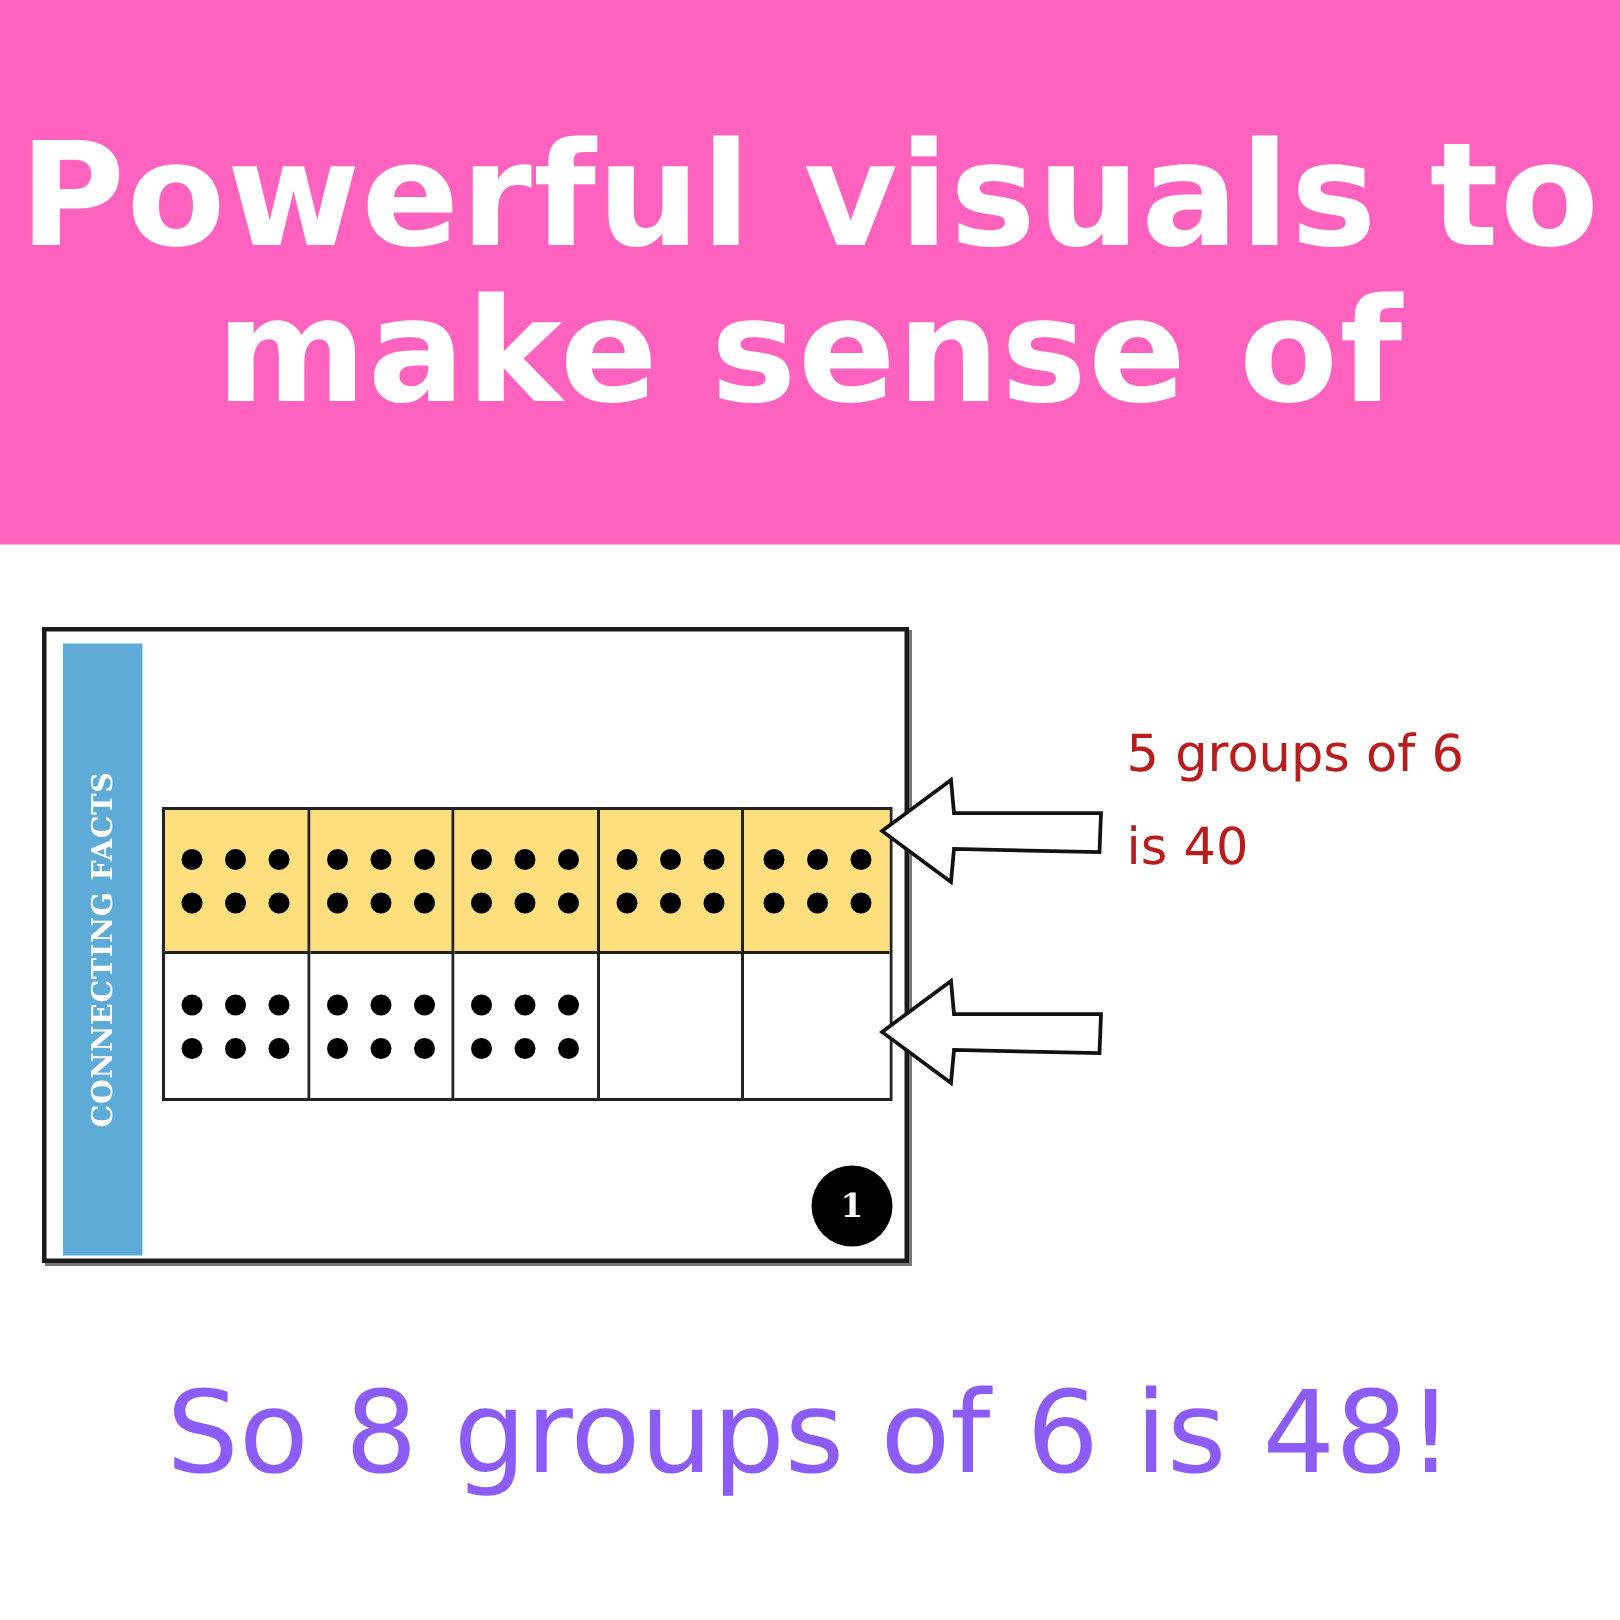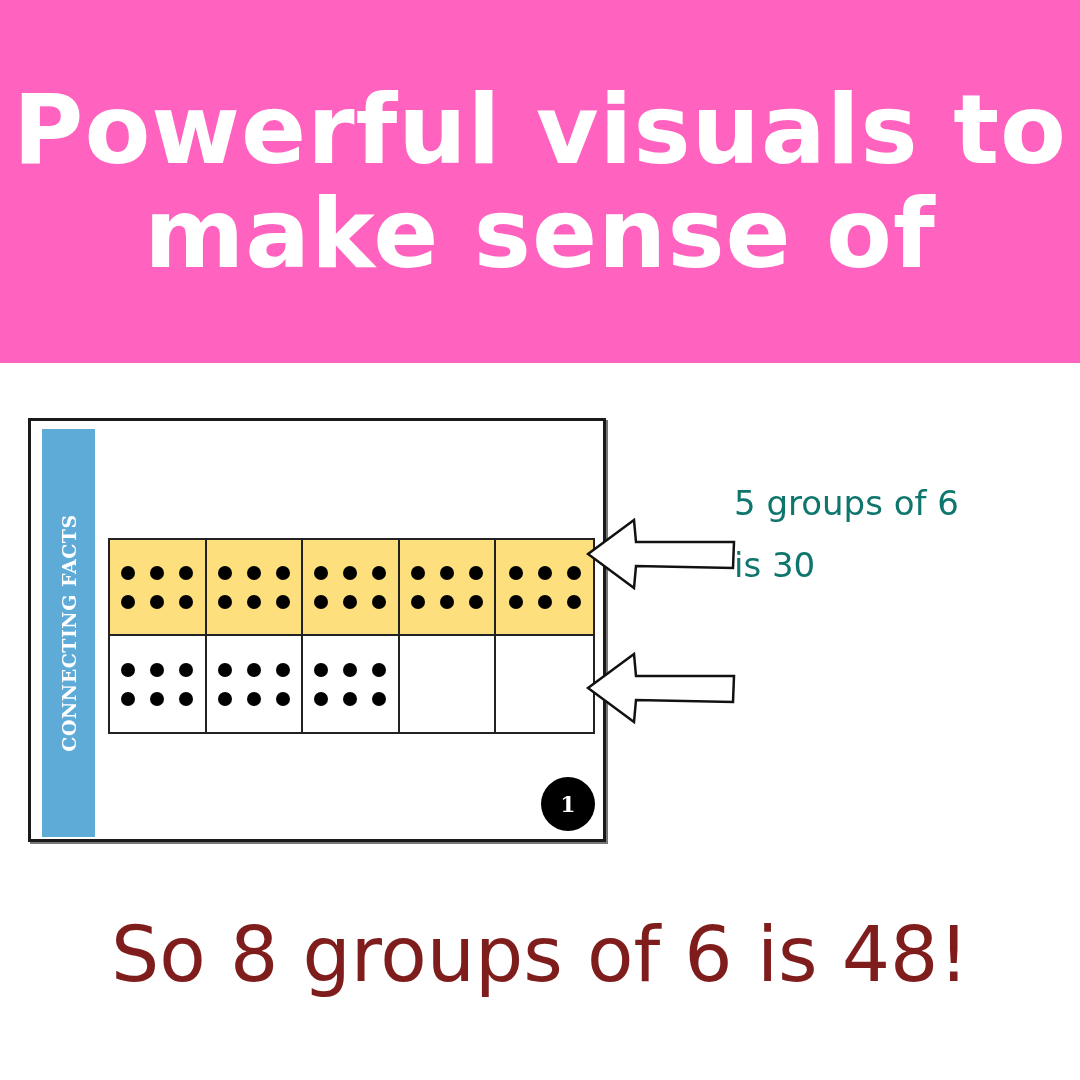--- a/index.html
+++ b/index.html
@@ -45,25 +45,25 @@
       column-gap: 15px; row-gap: 15px;
     }
     .dot { width: 14px; height: 14px; border-radius: 50%; background: #000; }
     .page-badge {
       position: absolute; right: 8px; bottom: 8px; width: 54px; height: 54px; border-radius: 50%;
       background: #000; color: #fff; display: flex; align-items: center; justify-content: center;
       font-family: "DejaVu Serif", serif; font-weight: bold; font-size: 22px;
     }
     .arrow { position: absolute; }
     .note {
-      position: absolute; left: 734px; color: #0f766e; font-family: "DejaVu Sans", sans-serif;
+      position: absolute; left: 751px; color: #b91c1c; font-family: "DejaVu Sans", sans-serif;
       font-size: 34px; line-height: 62px; width: 320px;
     }
     .conclusion {
-      position: absolute; left: 0; top: 905px; width: 1080px; text-align: center; color: #7f1d1d;
+      position: absolute; left: 0; top: 905px; width: 1080px; text-align: center; color: #8b5cf6;
       font-family: "DejaVu Sans", sans-serif; font-size: 76px; line-height: 100px;
     }
   </style>
 </head>
 <body>
 
 <div class="banner">
   <div class="banner-line">Powerful visuals to</div>
   <div class="banner-line">make sense of</div>
 </div>
@@ -165,18 +165,18 @@
 
 <svg class="arrow" style="left:586px; top:518px;" width="152" height="72" viewBox="0 0 152 72">
   <polygon points="2,36 48,2 50,24 148,24 147,50 50,48 48,70" fill="#ffffff" stroke="#111" stroke-width="2.5" stroke-linejoin="miter"></polygon>
 </svg>
 <svg class="arrow" style="left:586px; top:652px;" width="152" height="72" viewBox="0 0 152 72">
   <polygon points="2,36 48,2 50,24 148,24 147,50 50,48 48,70" fill="#ffffff" stroke="#111" stroke-width="2.5" stroke-linejoin="miter"></polygon>
 </svg>
 
 <div class="note" style="top:472px;">
   <div>5 groups of 6</div>
-  <div>is 30</div>
+  <div>is 40</div>
 </div>
 <div class="note" style="top:638px;">
 </div>
 
 <div class="conclusion">So 8 groups of 6 is 48!</div>
 
 </body></html>

